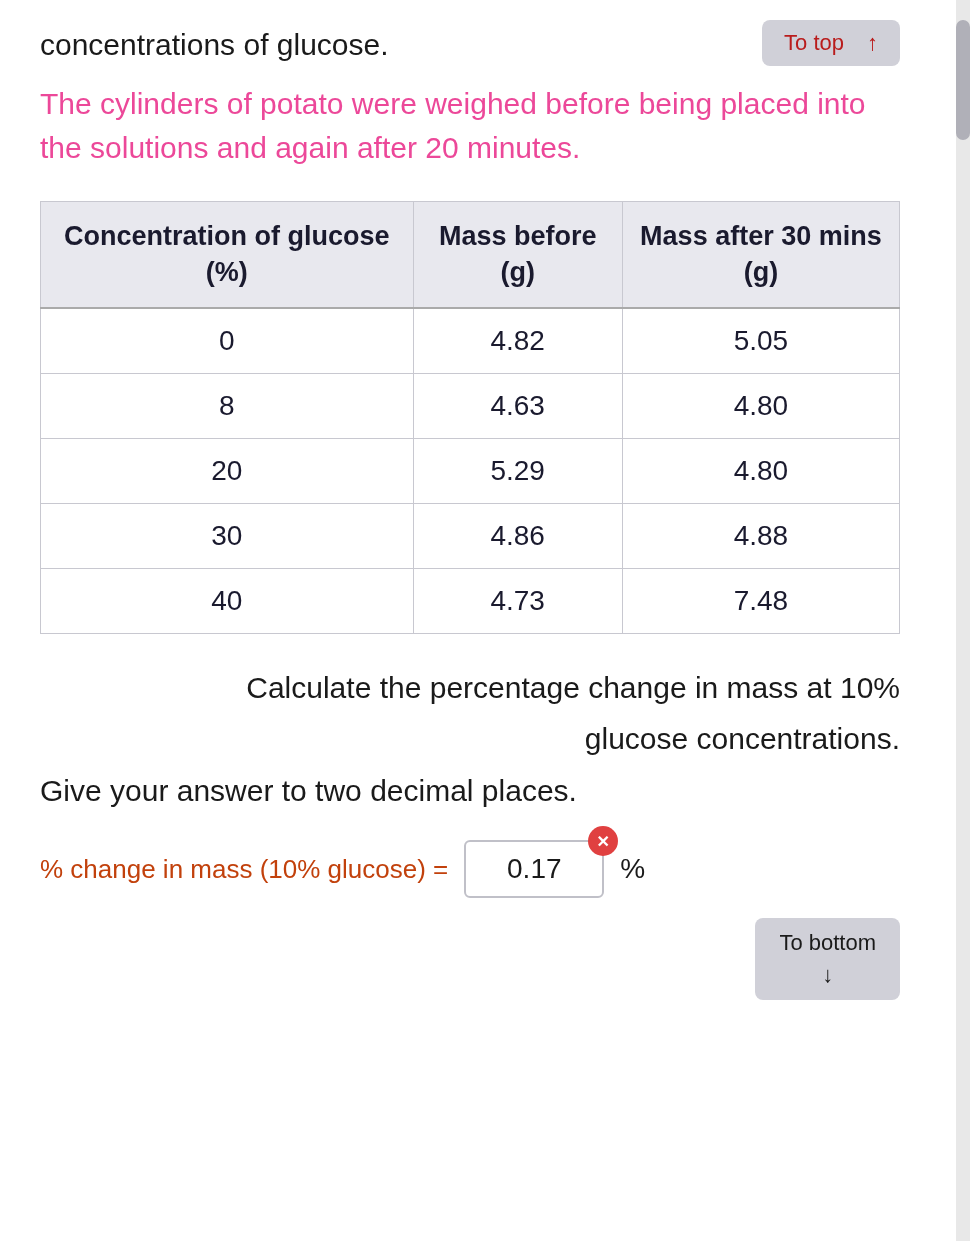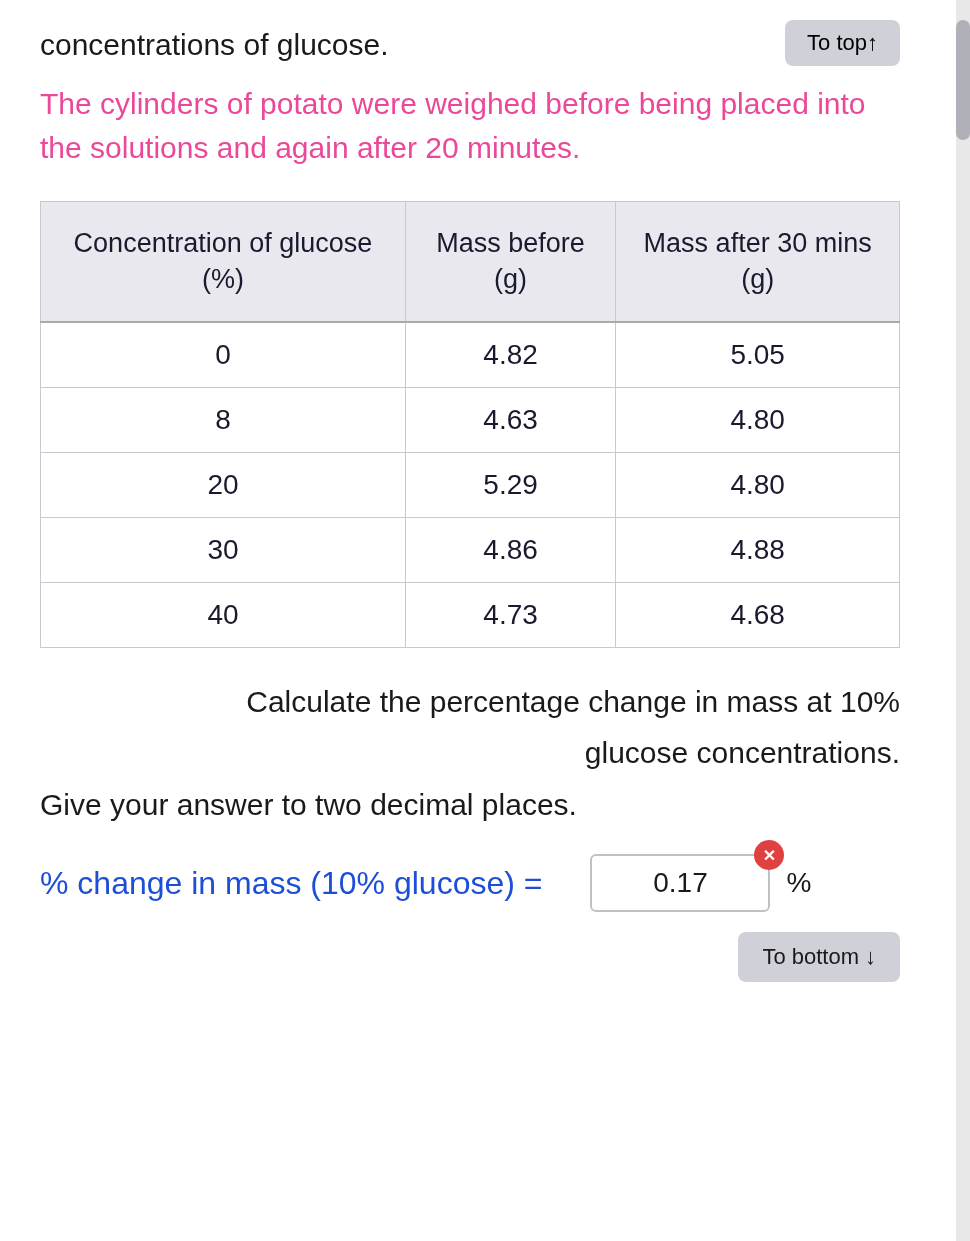--- a/index.html
+++ b/index.html
@@ -36,25 +36,25 @@
       align-items: flex-end;
       margin-bottom: 16px;
     }
 
     .to-top-btn {
       background: #d0d0d8;
       border: none;
       border-radius: 8px;
       padding: 10px 22px;
       font-size: 22px;
-      color: #000000;
+      color: #b91c1c;
       cursor: pointer;
       display: flex;
       align-items: center;
-      gap: 0;
+      gap: 23px;
       white-space: nowrap;
       flex-shrink: 0;
     }
 
     .description-text {
       font-size: 30px;
       line-height: 1.45;
       color: #ec4899;
       margin-bottom: 32px;
     }
@@ -62,24 +62,24 @@
     
     .data-table {
       width: 100%;
       border-collapse: collapse;
       margin-bottom: 32px;
       background: #f2f2f5;
     }
 
     .data-table th {
       background: #e8e8ee;
-      font-weight: 400;
+      font-weight: 700;
       font-size: 27px;
       text-align: center;
-      padding: 23px 14px;
+      padding: 16px 14px;
       border: 1px solid #c8c8d0;
       line-height: 1.35;
     }
 
     .data-table td {
       font-size: 28px;
       text-align: center;
       padding: 16px 14px;
       border: 1px solid #c8c8d0;
       background: #ffffff;
@@ -108,44 +108,43 @@
     .answer-row {
       display: flex;
       align-items: center;
       justify-content: flex-start;
       gap: 16px;
       margin-bottom: 20px;
       flex-wrap: wrap;
     }
 
     .answer-label {
-      font-size: 32px;
-      color: #1d4ed8;
+      font-size: 26px;
+      color: #c2410c;
       white-space: nowrap;
       text-align: right;
     }
 
     .answer-input-wrapper {
       position: relative;
       display: inline-flex;
       align-items: center;
     }
 
     .answer-input {
-      width: 180px;
+      width: 140px;
       height: 58px;
       border: 2px solid #c0c0c8;
       border-radius: 6px;
       font-size: 28px;
       text-align: center;
       padding: 4px 12px;
       color: #1a1a1a;
       background: #ffffff;
       outline: none;
-      margin-left: 32px;
     }
 
     .clear-icon {
       position: absolute;
       top: -14px;
       right: -14px;
       width: 30px;
       height: 30px;
       background: #e04040;
       border-radius: 50%;
@@ -174,20 +173,21 @@
       background: #d0d0d8;
       border: none;
       border-radius: 8px;
       padding: 12px 24px;
       font-size: 22px;
       color: #1a1a1a;
       cursor: pointer;
       display: flex;
       align-items: center;
       gap: 6px;
+      flex-direction: column;
     }
 
     
     .scrollbar-track {
       position: absolute;
       right: 0;
       top: 0;
       width: 14px;
       height: 1241px;
       background: #e8e8e8;
@@ -247,21 +247,21 @@
         <td>4.80</td>
       </tr>
       <tr>
         <td>30</td>
         <td>4.86</td>
         <td>4.88</td>
       </tr>
       <tr>
         <td>40</td>
         <td>4.73</td>
-        <td>4.68</td>
+        <td>7.48</td>
       </tr>
     </tbody>
   </table>
 
   <p class="calculate-text">Calculate the percentage change in mass at 10%</p>
   <p class="calculate-text">glucose concentrations.</p>
   <p class="give-text">Give your answer to two decimal places.</p>
 
   <div class="answer-row">
     <span class="answer-label">% change in mass (10% glucose) =</span>

